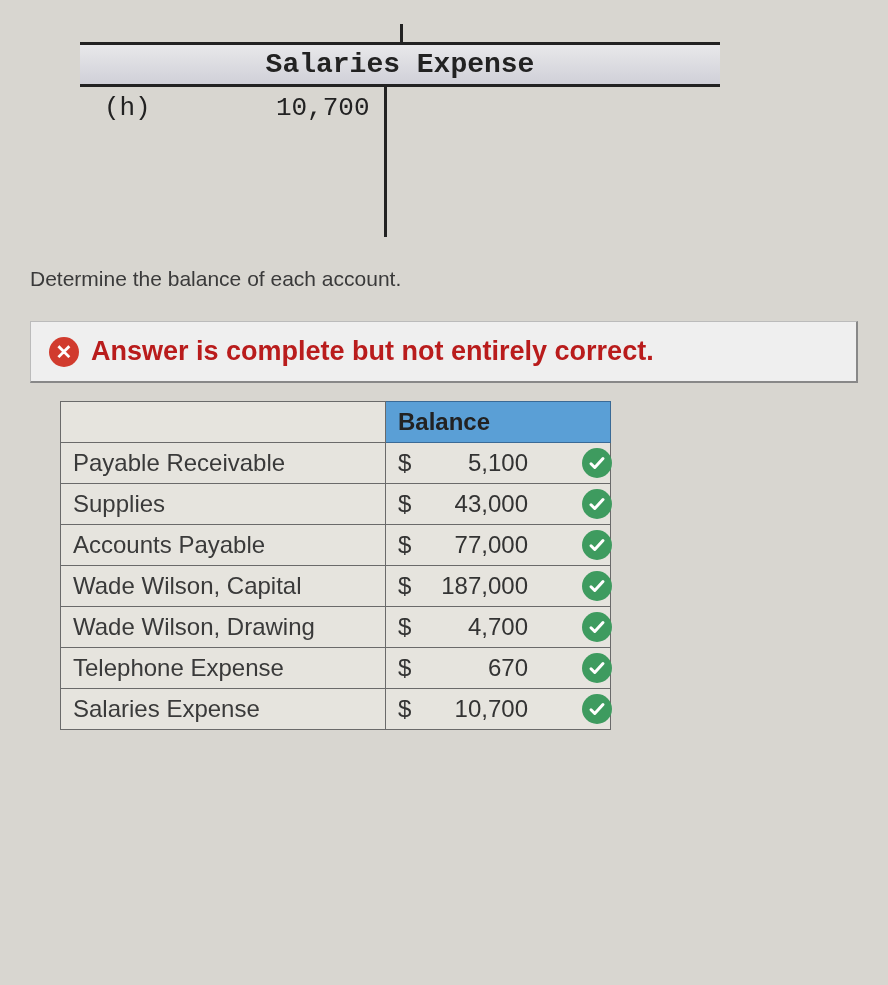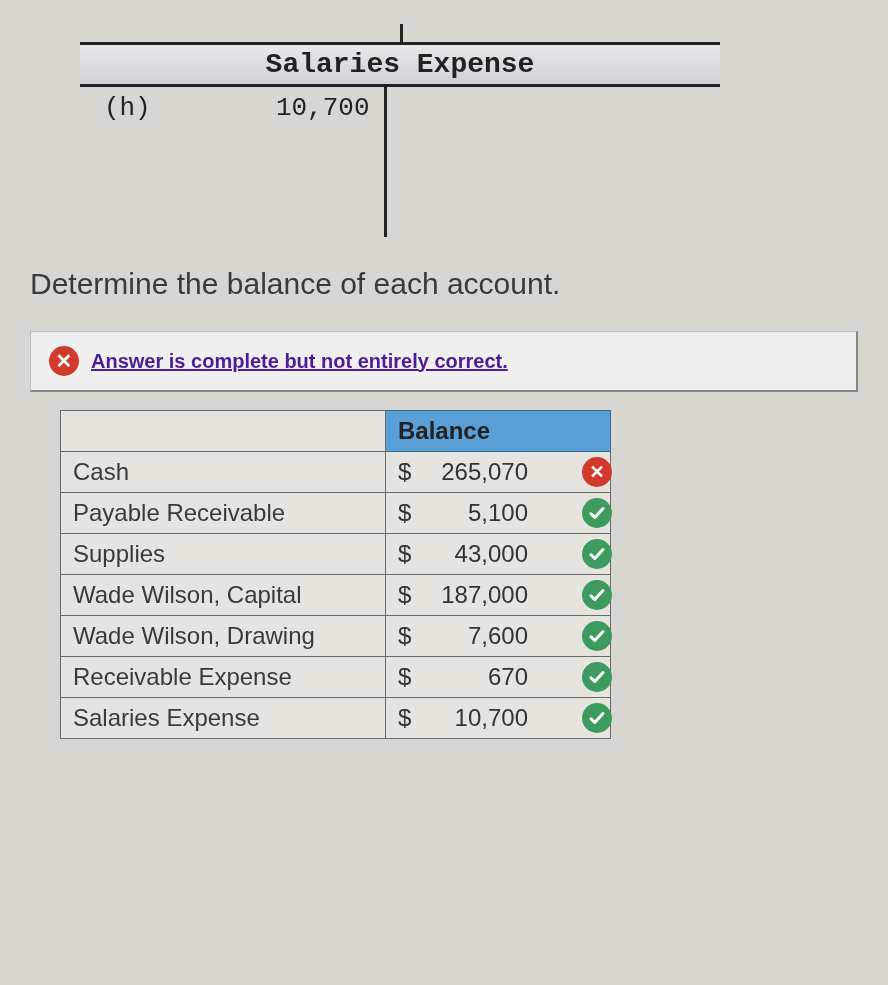--- a/index.html
+++ b/index.html
@@ -59,21 +59,21 @@
   .tick-top::after {
     content: "";
     position: absolute;
     left: 50%;
     bottom: 0;
     width: 3px;
     height: 18px;
     background: #222;
   }
   .prompt {
-    font-size: 30px;
+    font-size: 21px;
     color: #3a3a3a;
     margin: 20px 0 30px 10px;
   }
   .feedback-box {
     margin: 0 10px 18px 10px;
     background: #efefef;
     border-top: 1px solid #bbb;
     border-left: 1px solid #bbb;
     border-right: 2px solid #888;
     border-bottom: 2px solid #888;
@@ -89,24 +89,23 @@
     background: #d13b2e;
     color: #fff;
     font-size: 20px;
     font-weight: bold;
     display: flex;
     align-items: center;
     justify-content: center;
     flex-shrink: 0;
   }
   .feedback-text {
-    font-size: 20px;
-    font-weight: bold;
-    color: #4c1d95;
-    text-decoration: underline;
+    font-size: 27px;
+    font-weight: bold;
+    color: #b91c1c;
   }
   .balance-table {
     margin-left: 40px;
     border-collapse: collapse;
     font-size: 24px;
   }
   .balance-table th, .balance-table td {
     border: 1px solid #6a6a6a;
     padding: 6px 12px;
     background: #e6e4de;
@@ -192,57 +191,61 @@
 
 <table class="balance-table">
   <thead>
     <tr>
       <th class="blank"></th>
       <th class="balance-head">Balance</th>
     </tr>
   </thead>
   <tbody id="balance-body">
       <tr>
-        <td class="acct">Cash</td>
-        <td class="amount"><span class="dollar">$</span><span class="num">265,070</span><span class="status-icon status-wrong">✕</span></td>
-      </tr>
-      <tr>
         <td class="acct">Payable Receivable</td>
         <td class="amount"><span class="dollar">$</span><span class="num">5,100</span><span class="status-icon status-correct">
             <svg viewBox="0 0 24 24" fill="none" stroke="white" stroke-width="4" stroke-linecap="round" stroke-linejoin="round">
               <polyline points="4,13 9,18 20,6"></polyline>
             </svg>
           </span></td>
       </tr>
       <tr>
         <td class="acct">Supplies</td>
         <td class="amount"><span class="dollar">$</span><span class="num">43,000</span><span class="status-icon status-correct">
             <svg viewBox="0 0 24 24" fill="none" stroke="white" stroke-width="4" stroke-linecap="round" stroke-linejoin="round">
               <polyline points="4,13 9,18 20,6"></polyline>
             </svg>
           </span></td>
       </tr>
       <tr>
+        <td class="acct">Accounts Payable</td>
+        <td class="amount"><span class="dollar">$</span><span class="num">77,000</span><span class="status-icon status-correct">
+            <svg viewBox="0 0 24 24" fill="none" stroke="white" stroke-width="4" stroke-linecap="round" stroke-linejoin="round">
+              <polyline points="4,13 9,18 20,6"></polyline>
+            </svg>
+          </span></td>
+      </tr>
+      <tr>
         <td class="acct">Wade Wilson, Capital</td>
         <td class="amount"><span class="dollar">$</span><span class="num">187,000</span><span class="status-icon status-correct">
             <svg viewBox="0 0 24 24" fill="none" stroke="white" stroke-width="4" stroke-linecap="round" stroke-linejoin="round">
               <polyline points="4,13 9,18 20,6"></polyline>
             </svg>
           </span></td>
       </tr>
       <tr>
         <td class="acct">Wade Wilson, Drawing</td>
-        <td class="amount"><span class="dollar">$</span><span class="num">7,600</span><span class="status-icon status-correct">
-            <svg viewBox="0 0 24 24" fill="none" stroke="white" stroke-width="4" stroke-linecap="round" stroke-linejoin="round">
-              <polyline points="4,13 9,18 20,6"></polyline>
-            </svg>
-          </span></td>
-      </tr>
-      <tr>
-        <td class="acct">Receivable Expense</td>
+        <td class="amount"><span class="dollar">$</span><span class="num">4,700</span><span class="status-icon status-correct">
+            <svg viewBox="0 0 24 24" fill="none" stroke="white" stroke-width="4" stroke-linecap="round" stroke-linejoin="round">
+              <polyline points="4,13 9,18 20,6"></polyline>
+            </svg>
+          </span></td>
+      </tr>
+      <tr>
+        <td class="acct">Telephone Expense</td>
         <td class="amount"><span class="dollar">$</span><span class="num">670</span><span class="status-icon status-correct">
             <svg viewBox="0 0 24 24" fill="none" stroke="white" stroke-width="4" stroke-linecap="round" stroke-linejoin="round">
               <polyline points="4,13 9,18 20,6"></polyline>
             </svg>
           </span></td>
       </tr>
       <tr>
         <td class="acct">Salaries Expense</td>
         <td class="amount"><span class="dollar">$</span><span class="num">10,700</span><span class="status-icon status-correct">
             <svg viewBox="0 0 24 24" fill="none" stroke="white" stroke-width="4" stroke-linecap="round" stroke-linejoin="round">

